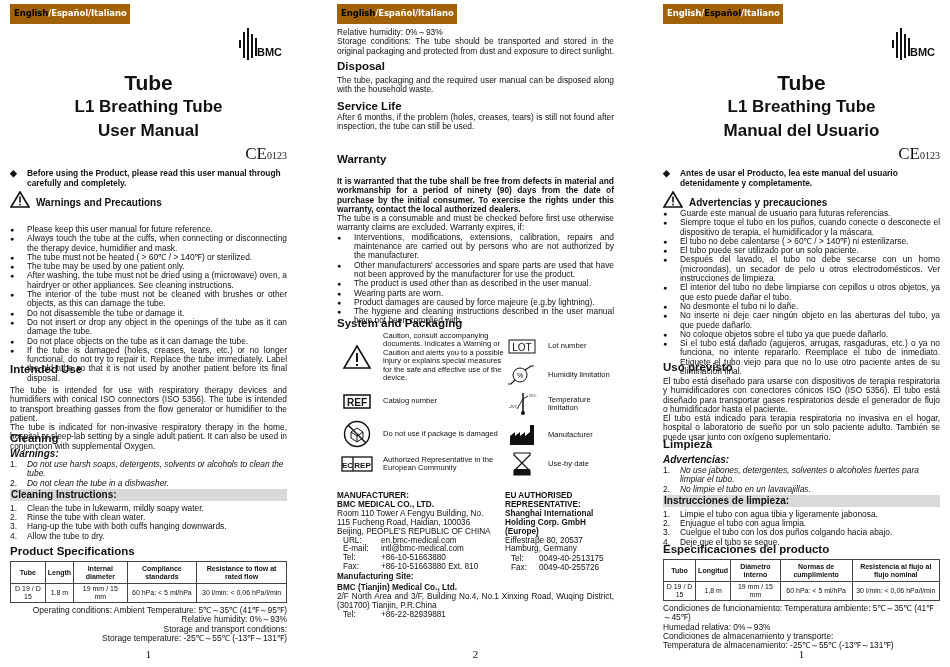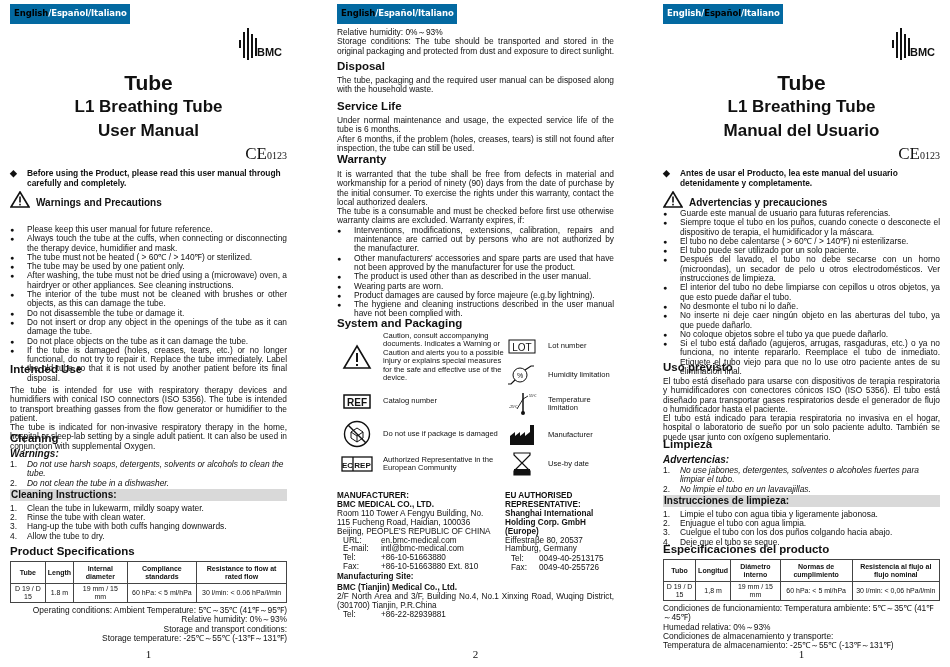--- a/index.html
+++ b/index.html
@@ -6,21 +6,21 @@
   html, body { width: 950px; height: 667px; background: #ffffff; overflow: hidden; }
   body { font-family: "Liberation Sans", sans-serif; color: #111; position: relative; }
 
   .page { position: absolute; top: 0; height: 667px; }
   #p1 { left: 10px; width: 277px; }
   #p2 { left: 337px; width: 277px; }
   #p3 { left: 663px; width: 277px; }
 
   .lang-tab {
     position: absolute; top: 4px; left: 0;
-    background: #0369a1; height: 20px; width: 120px;
+    background: #a16207; height: 20px; width: 120px;
     font-family: "DejaVu Sans", sans-serif; font-weight: bold; font-size: 8.5px;
     padding: 4px 0 0 4px; color: #fff; white-space: nowrap; letter-spacing: -0.1px;
   }
   .lang-tab .active { color: #000; }
   .lang-tab .sep { color: #fff; }
 
   .logo {
     position: absolute; top: 28px; right: 0; width: 50px; height: 34px;
   }
   .logo svg { display: block; }
@@ -181,27 +181,26 @@
     <div>Storage conditions: The tube should be transported and stored in the original packaging and protected from dust and exposure to direct sunlight.</div>
   </div>
 
   <div class="abs" style="top:59px;">
     <h2>Disposal</h2>
     <p class="body-text" style="margin-top:3px;">The tube, packaging and the required user manual can be disposed along with the household waste.</p>
   </div>
 
   <div class="abs" style="top:99px;">
     <h2>Service Life</h2>
-    <p class="body-text" style="margin-top:3px;">Under normal maintenance and usage, the expected service life of the tube is 6 months.</p>
     <p class="body-text">After 6 months, if the problem (holes, creases, tears) is still not found after inspection, the tube can still be used.</p>
   </div>
 
   <div class="abs" style="top:152px;">
     <h2>Warranty</h2>
-    <p class="body-text" style="margin-top:4px;">It is warranted that the tube shall be free from defects in material and workmanship for a period of ninety (90) days from the date of purchase by the initial consumer. To exercise the rights under this warranty, contact the local authorized dealers.</p>
+    <p class="body-text" style="margin-top:11px;font-weight:bold;">It is warranted that the tube shall be free from defects in material and workmanship for a period of ninety (90) days from the date of purchase by the initial consumer. To exercise the rights under this warranty, contact the local authorized dealers.</p>
     <p class="body-text">The tube is a consumable and must be checked before first use otherwise warranty claims are excluded. Warranty expires, if:</p>
     <ul class="bul">
       <li>Interventions, modifications, extensions, calibration, repairs and maintenance are carried out by persons who are not authorized by the manufacturer.</li>
       <li>Other manufacturers' accessories and spare parts are used that have not been approved by the manufacturer for use the product.</li>
       <li>The product is used other than as described in the user manual.</li>
       <li>Wearing parts are worn.</li>
       <li>Product damages are caused by force majeure (e.g.by lightning).</li>
       <li>The hygiene and cleaning instructions described in the user manual have not been complied with.</li>
     </ul>
   </div>

